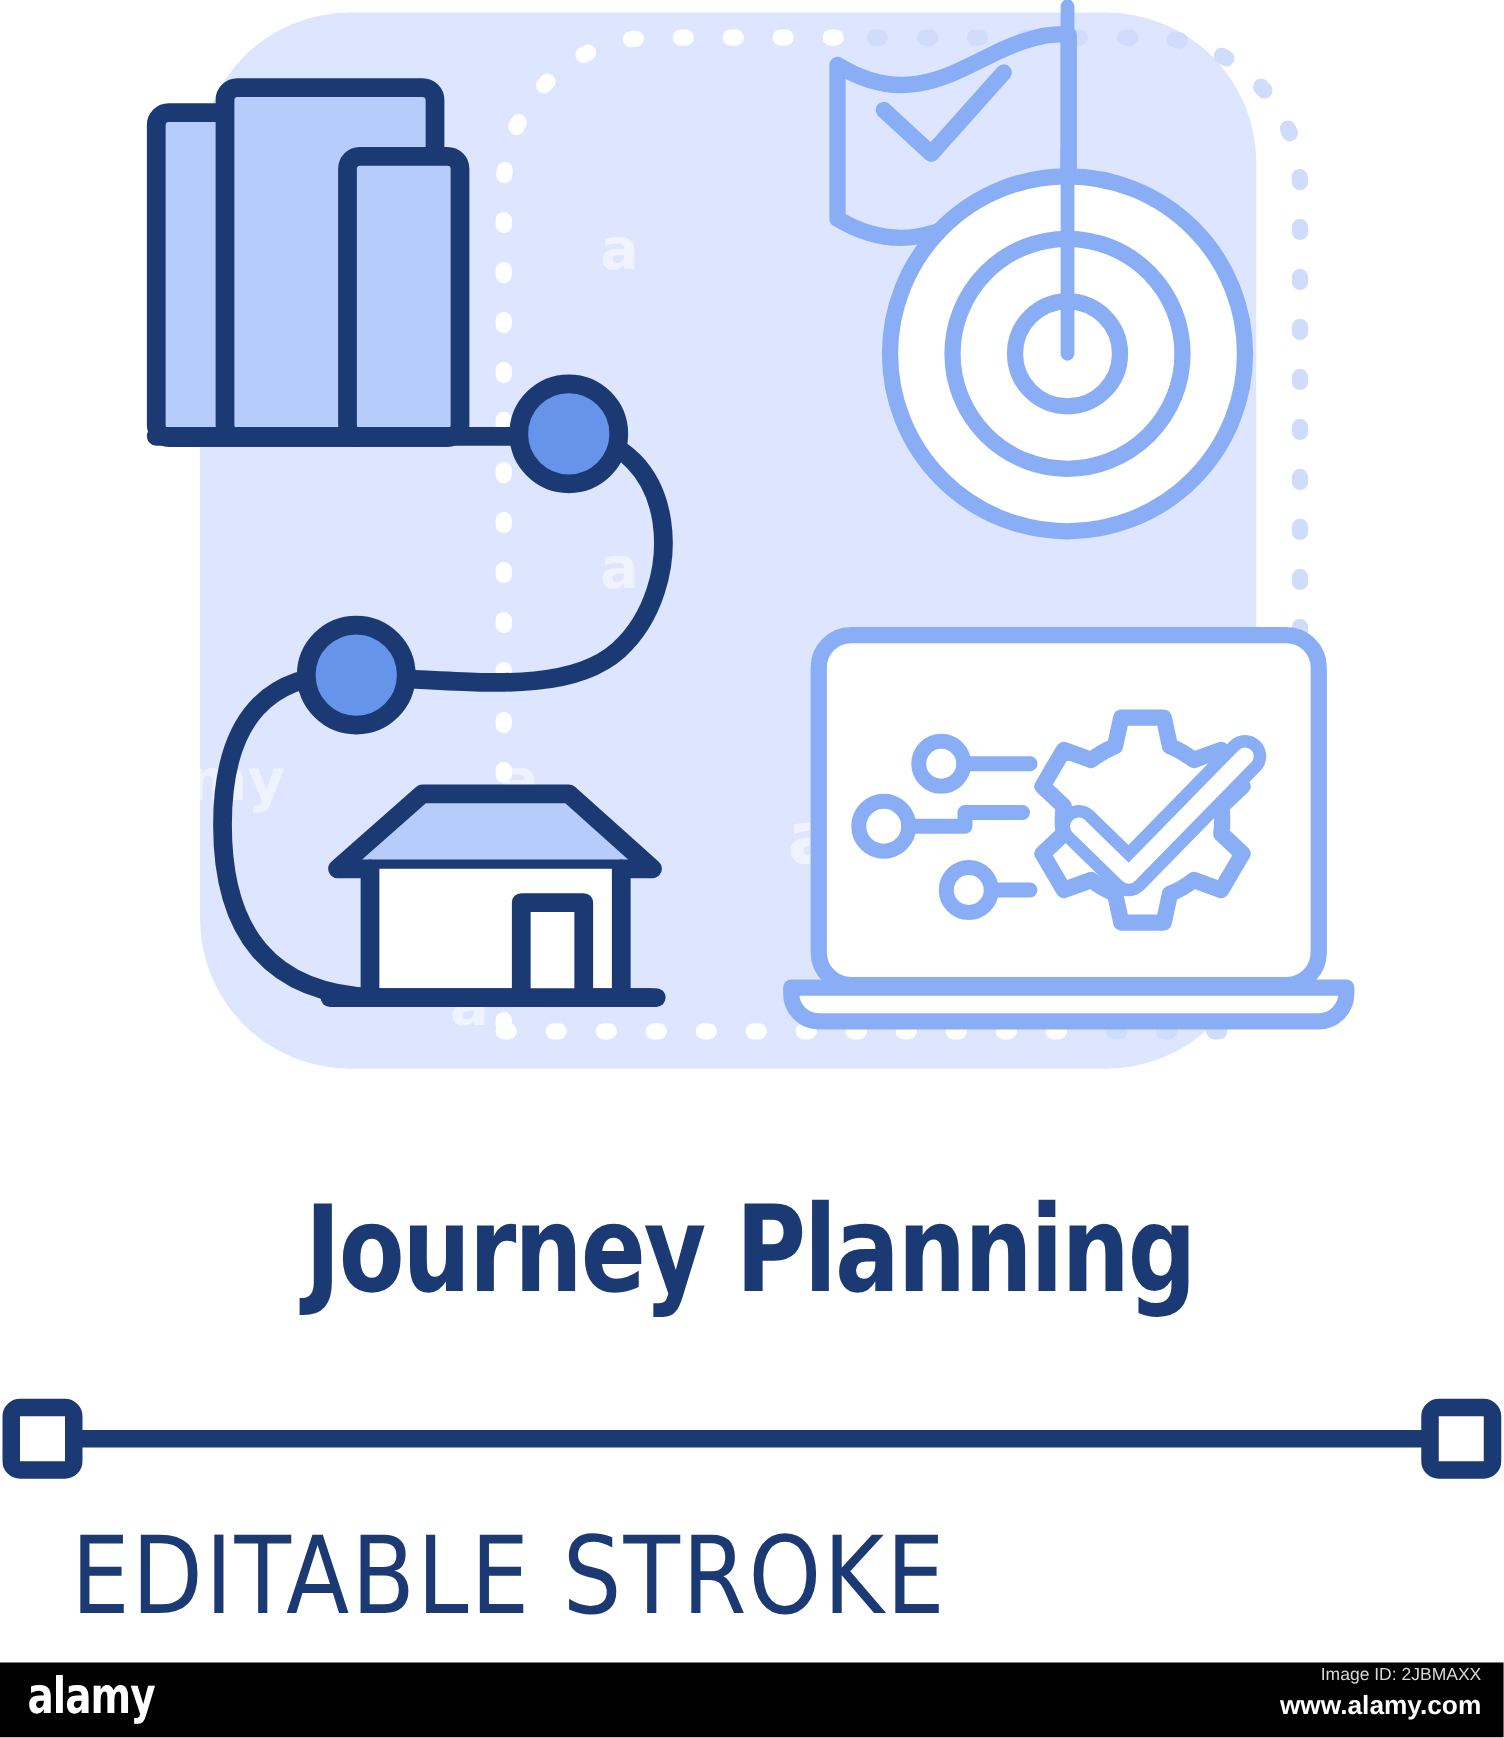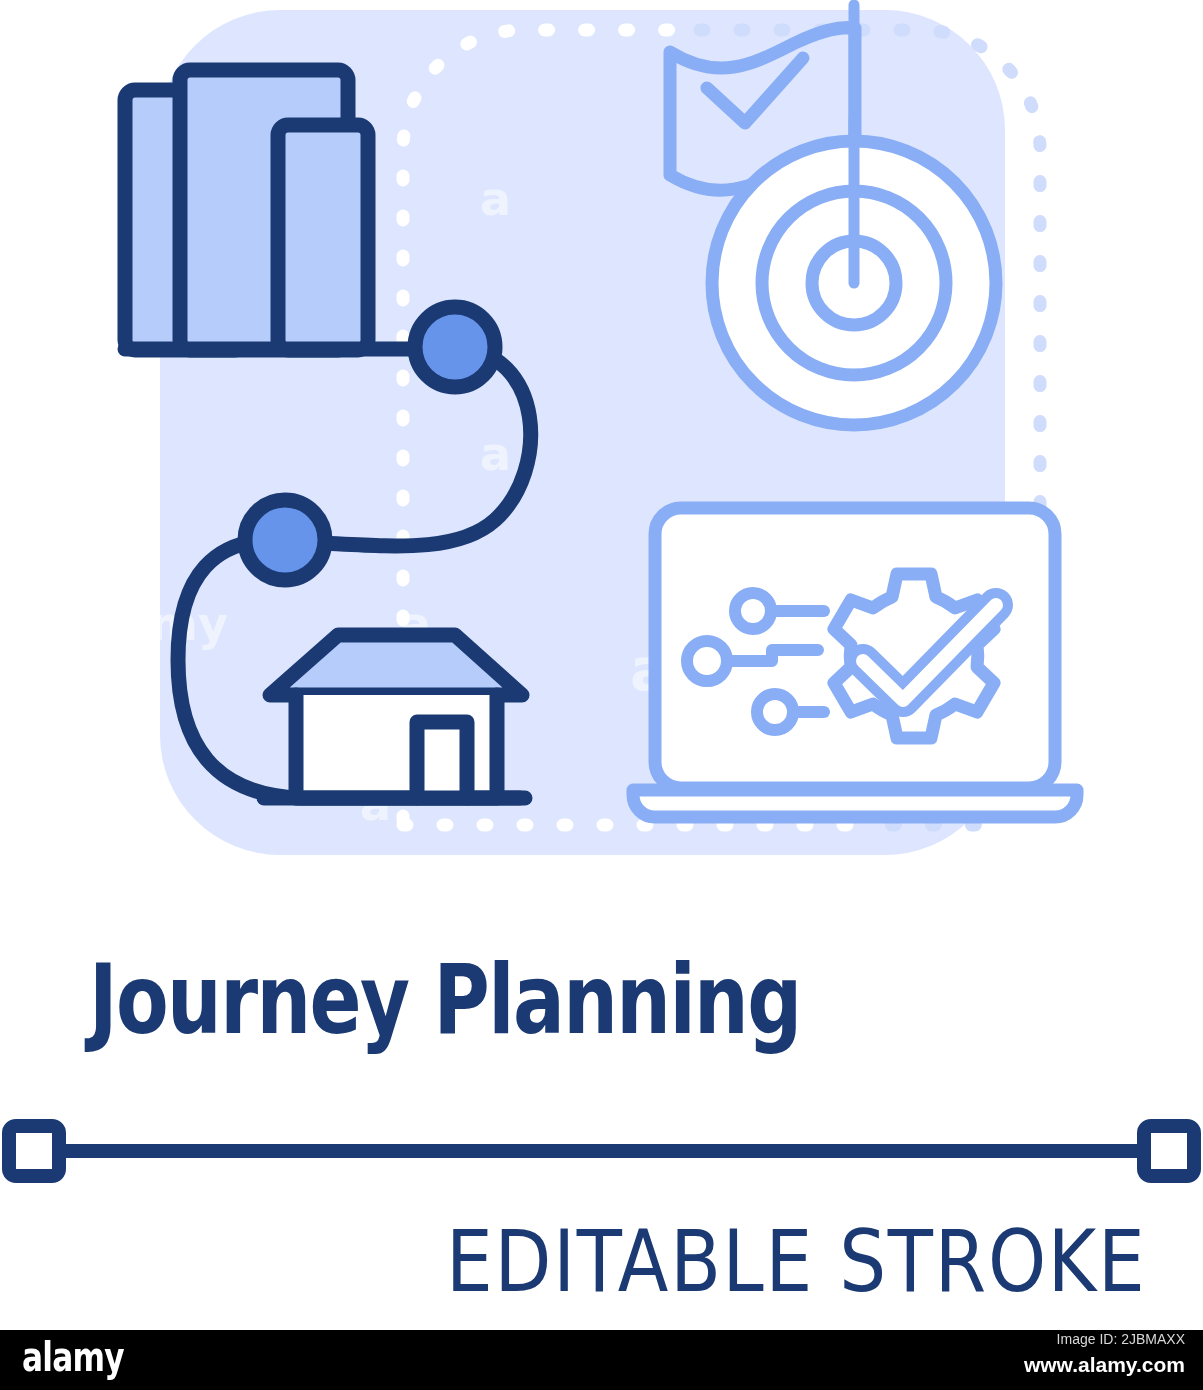--- a/index.html
+++ b/index.html
@@ -28,37 +28,39 @@
     height: 900px;
   }
   #title-wrap {
     position: absolute;
     left: 0;
     top: 945px;
     width: 1104px;
     height: 110px;
     display: flex;
     align-items: center;
+    justify-content: center;
+    padding-left: 48px;
   }
   .stroke-bar {
     position: absolute;
     left: 0;
     top: 1118px;
     width: 1203px;
     height: 66px;
   }
   #editable-wrap {
     position: absolute;
     left: 0;
     top: 1215px;
     width: 1203px;
     height: 92px;
     display: flex;
     align-items: center;
-    justify-content: flex-end;
+    justify-content: flex-start;
   }
   .editable {
     color: #1b3a73;
     font-family: "DejaVu Sans", sans-serif;
     font-weight: normal;
     font-size: 86px;
     letter-spacing: 2px;
     transform: scaleX(0.86);
     transform-origin: 50% 50%;
     white-space: nowrap;

